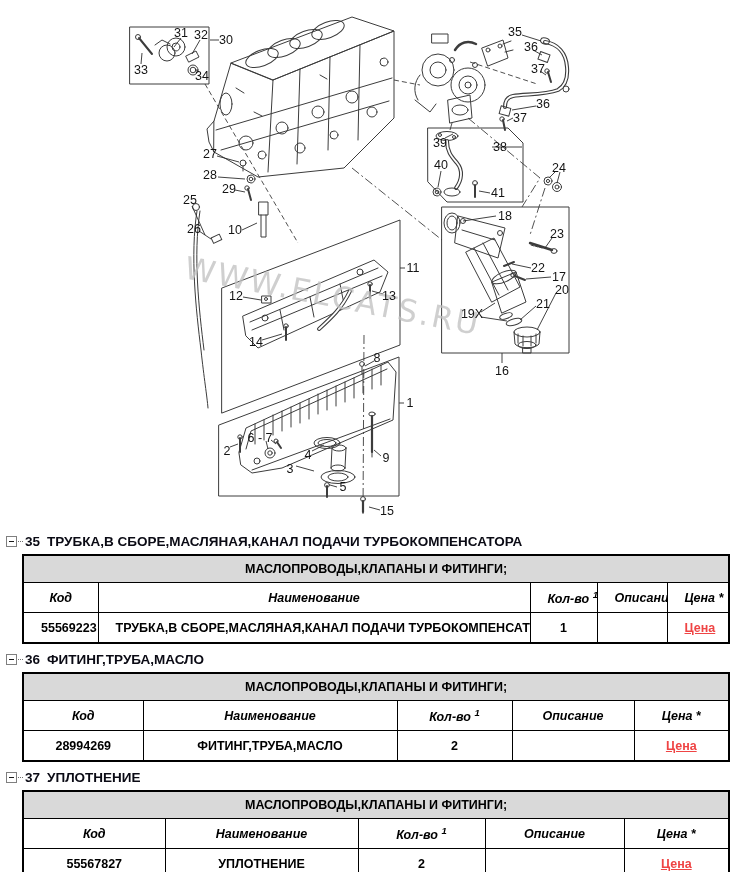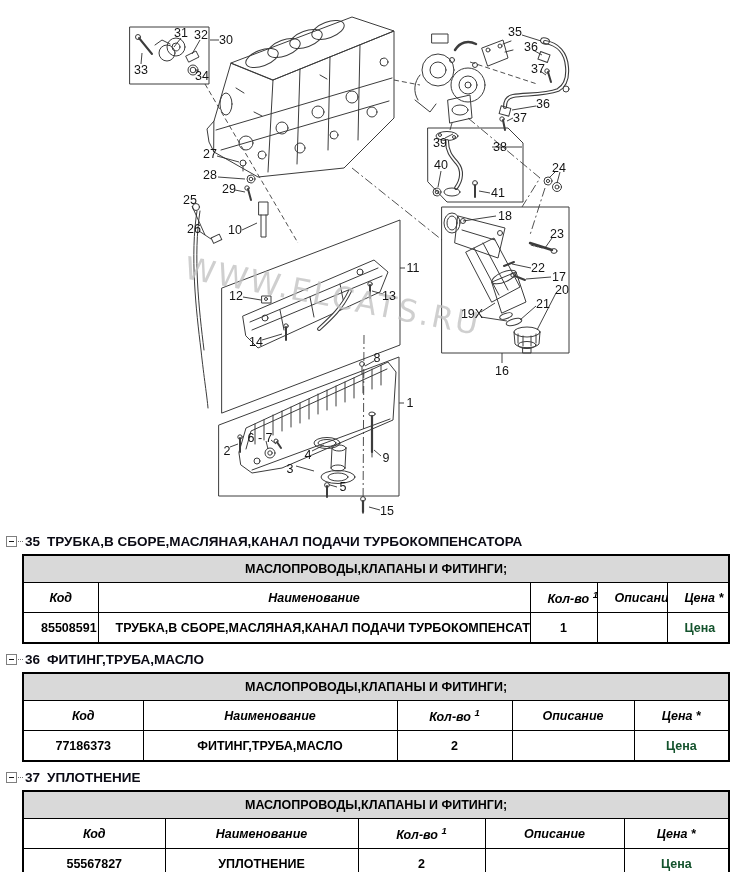--- a/index.html
+++ b/index.html
@@ -18,21 +18,21 @@
   .tree-icon::after{content:"";width:5px;height:1px;background:#1a1a1a;}
   .tree-dots{width:5px;border-top:1px dotted #6e6e6e;margin:0 2px 0 1px;}
   .sec-num{margin-right:7px;}
   table.parts{border-collapse:collapse;width:706px;margin-left:22px;table-layout:fixed;font-size:12.5px;font-weight:bold;color:#000;}
   table.parts{border:2px solid #000;}
   table.parts th,table.parts td{border:1px solid #000;text-align:center;padding:2px 17px;overflow:hidden;white-space:nowrap;}
   tr.group th{background:#d9d9d9;height:22px;}
   tr.cols th{height:25px;font-style:italic;}
   table.parts tbody td{height:25px;}
   table.parts sup{font-size:9.5px;}
-  .price-link{color:#14532d;cursor:pointer;}
+  .price-link{color:#ef4444;text-decoration:underline;cursor:pointer;}
 </style>
 </head>
 <body>
 
 <div class="page">
 
   
   <svg width="750" height="522" viewBox="0 0 750 522">
 
     <g class="ln">
@@ -285,21 +285,21 @@
         <tr class="cols">
           <th>Код</th>
           <th>Наименование</th>
           <th><span>Кол-во</span> <sup>1</sup></th>
           <th>Описание</th>
           <th>Цена *</th>
         </tr>
       </thead>
       <tbody>
         <tr>
-          <td>85508591</td>
+          <td>55569223</td>
           <td>ТРУБКА,В СБОРЕ,МАСЛЯНАЯ,КАНАЛ ПОДАЧИ ТУРБОКОМПЕНСАТОРА</td>
           <td>1</td>
           <td></td>
           <td><a class="price-link">Цена</a></td>
         </tr>
       </tbody>
     </table>
   </div>
 
   
@@ -325,21 +325,21 @@
         <tr class="cols">
           <th>Код</th>
           <th>Наименование</th>
           <th><span>Кол-во</span> <sup>1</sup></th>
           <th>Описание</th>
           <th>Цена *</th>
         </tr>
       </thead>
       <tbody>
         <tr>
-          <td>77186373</td>
+          <td>28994269</td>
           <td>ФИТИНГ,ТРУБА,МАСЛО</td>
           <td>2</td>
           <td></td>
           <td><a class="price-link">Цена</a></td>
         </tr>
       </tbody>
     </table>
   </div>
 
   

